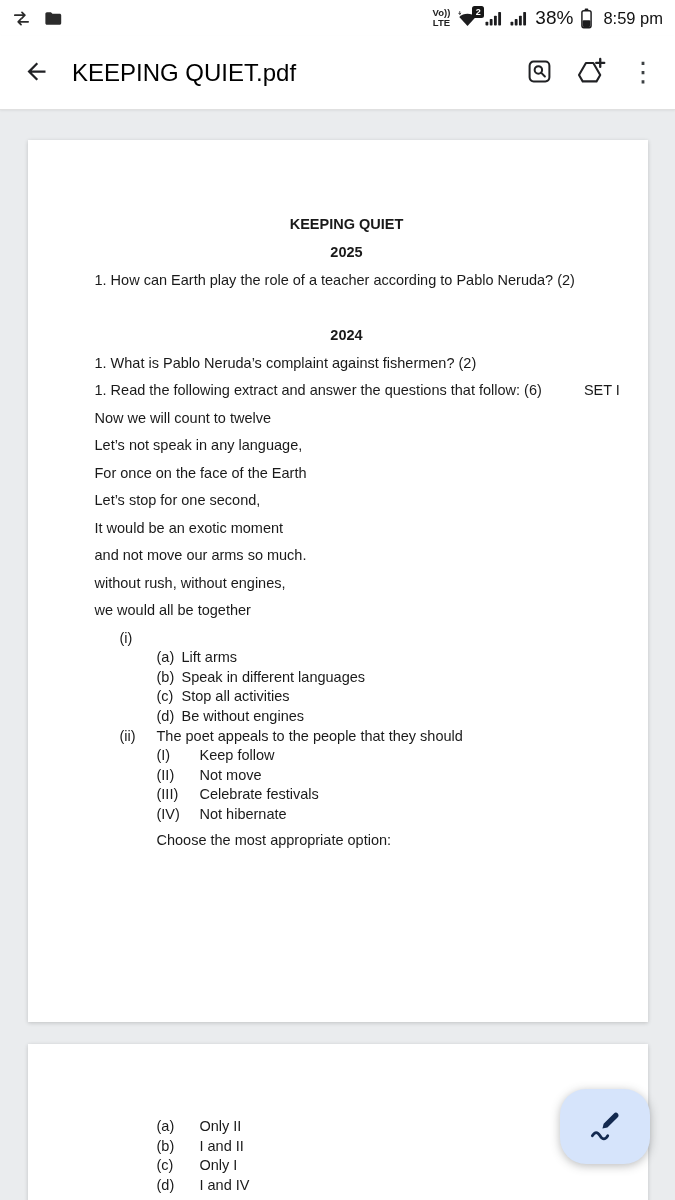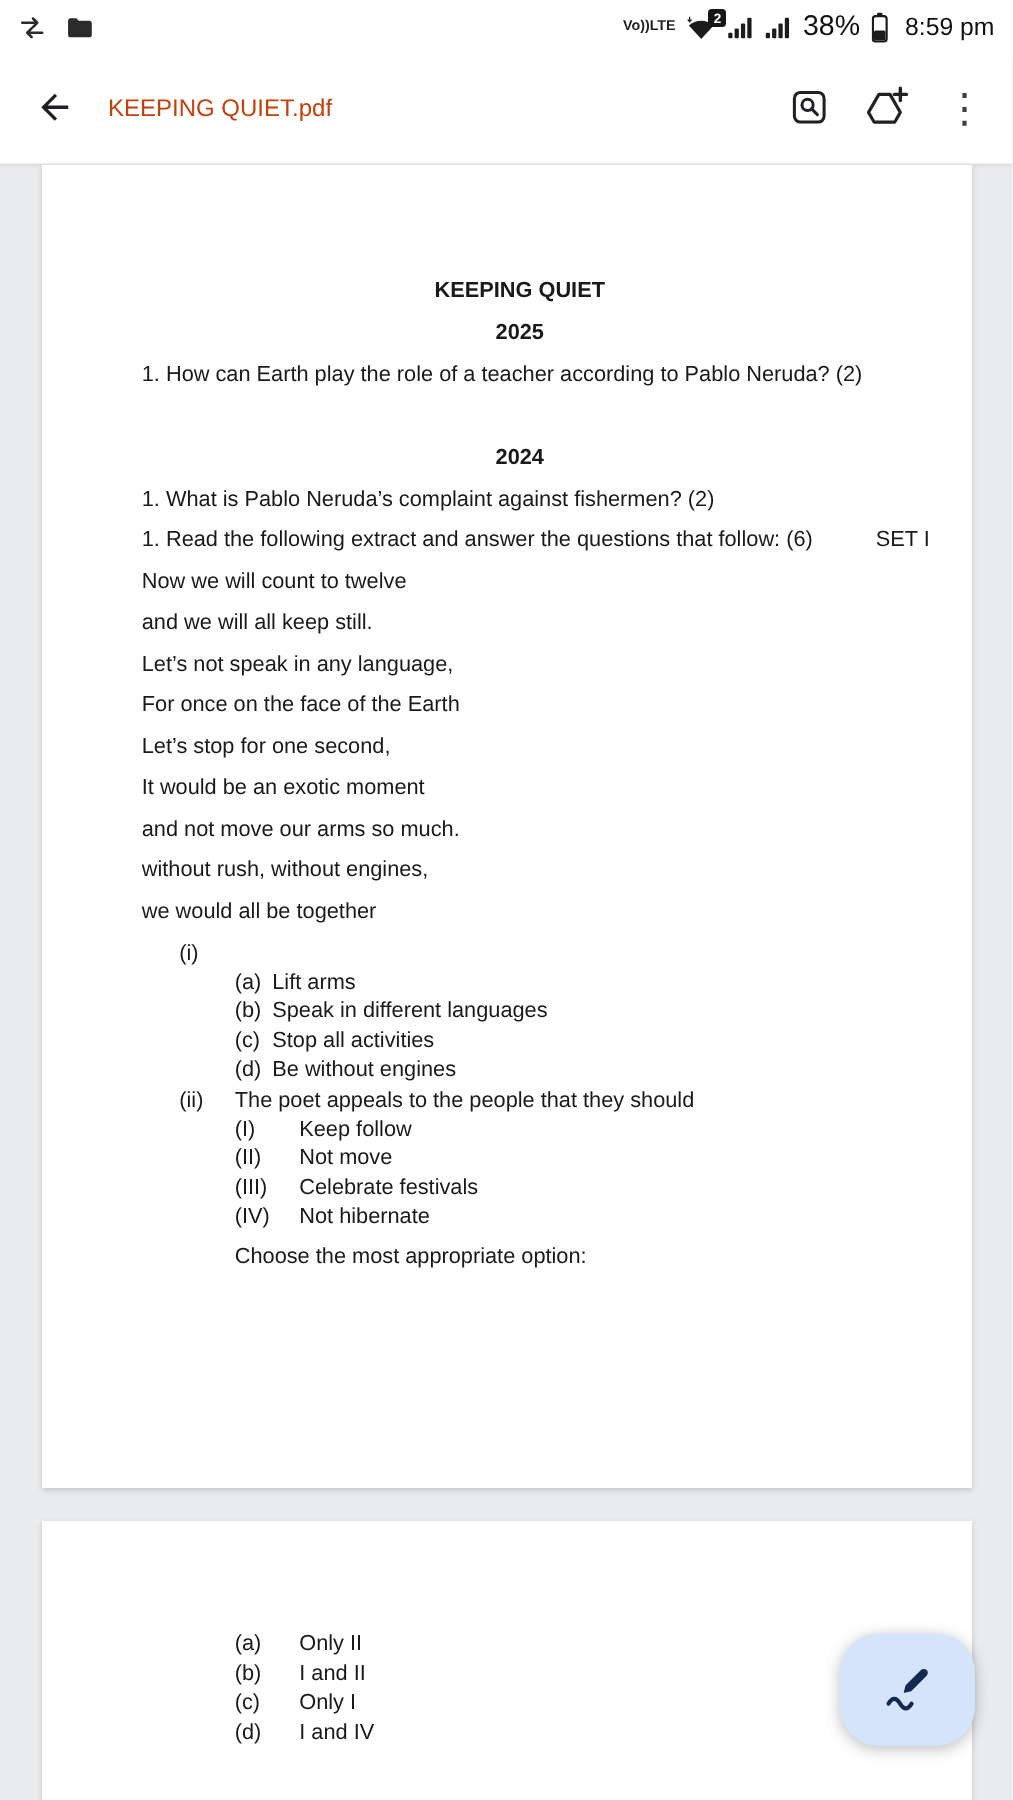--- a/index.html
+++ b/index.html
@@ -14,21 +14,21 @@
 
   
   .status-bar {
     height: 36px; background: #fff;
     display: flex; align-items: center; justify-content: space-between;
     padding: 0 12px;
   }
   .sb-left { display: flex; align-items: center; gap: 12px; }
   .sb-right { display: flex; align-items: center; gap: 8px; }
   .sb-icon { display: inline-flex; align-items: center; justify-content: center; }
-  .volte { display: flex; flex-direction: row; align-items: center; font-size: 9.5px; font-weight: 700; color: #222; line-height: 10px; }
+  .volte { display: flex; flex-direction: column; align-items: center; font-size: 9.5px; font-weight: 700; color: #222; line-height: 10px; }
   .wifi-wrap { position: relative; }
   .wifi-badge {
     position: absolute; top: -4px; right: -7px;
     background: #161616; color: #fff; font-size: 9px; font-weight: 700;
     width: 12px; height: 12px; border-radius: 2.5px;
     display: flex; align-items: center; justify-content: center;
   }
   .sb-text { font-size: 19px; color: #111; }
   .sb-time { font-size: 16.5px; color: #111; margin-left: 3px; }
 
@@ -40,33 +40,33 @@
     border-bottom: 1px solid #e0e0e0;
     box-shadow: 0 1px 2px rgba(0,0,0,.06);
   }
   .icon-btn {
     width: 52px; height: 52px; flex: 0 0 auto;
     background: none; border: none; cursor: pointer;
     display: flex; align-items: center; justify-content: center;
   }
   .doc-title {
     flex: 1 1 auto; margin-left: 10px;
-    font-size: 16px; color: #c2410c;
+    font-size: 24px; color: #000000;
     white-space: nowrap; overflow: hidden;
   }
   .overflow-glyph { font-size: 27px; color: #3c4043; line-height: 1; }
 
   
   .content { position: relative; height: 1090px; overflow: hidden; }
   .page {
     width: 620px; margin: 0 auto; background: #fff;
     box-shadow: 0 1px 4px rgba(0,0,0,.18);
     font-size: 14.5px; color: #1a1a1a;
   }
-  .page1 { height: 882px; padding: 74px 22px 0 67px; }
+  .page1 { margin-top: 30px; height: 882px; padding: 74px 22px 0 67px; }
   .page2 { margin-top: 22px; height: 300px; padding: 73px 40px 0 67px; }
 
   .row { line-height: 20px; }
   .center { margin-left: -67px; margin-right: -40px; text-align: center; }
   .bold { font-weight: 700; }
   .mt8  { margin-top: 8px; }
   .mt35 { margin-top: 35px; }
   .mt7  { margin-top: 7px; }
   .poem { margin-top: 7.5px; line-height: 20px; }
   .set-label { margin-left: 38px; }
@@ -187,21 +187,20 @@
 
       <div class="row center bold mt35">2024</div>
       <div class="row mt8">1. What is Pablo Neruda’s complaint against fishermen? (2)</div>
 
       <div class="row mt7">
         <span>1. Read the following extract and answer the questions that follow: (6)</span>
         <span class="set-label">SET I</span>
       </div>
 
       <div class="poem">Now we will count to twelve</div>
-      <div class="poem">and we will all keep still.</div>
       <div class="poem">Let’s not speak in any language,</div>
       <div class="poem">For once on the face of the Earth</div>
       <div class="poem">Let’s stop for one second,</div>
       <div class="poem">It would be an exotic moment</div>
       <div class="poem">and not move our arms so much.</div>
       <div class="poem">without rush, without engines,</div>
       <div class="poem">we would all be together</div>
 
       <div class="subq mt8">
         <span class="subq-num">(i)</span>

